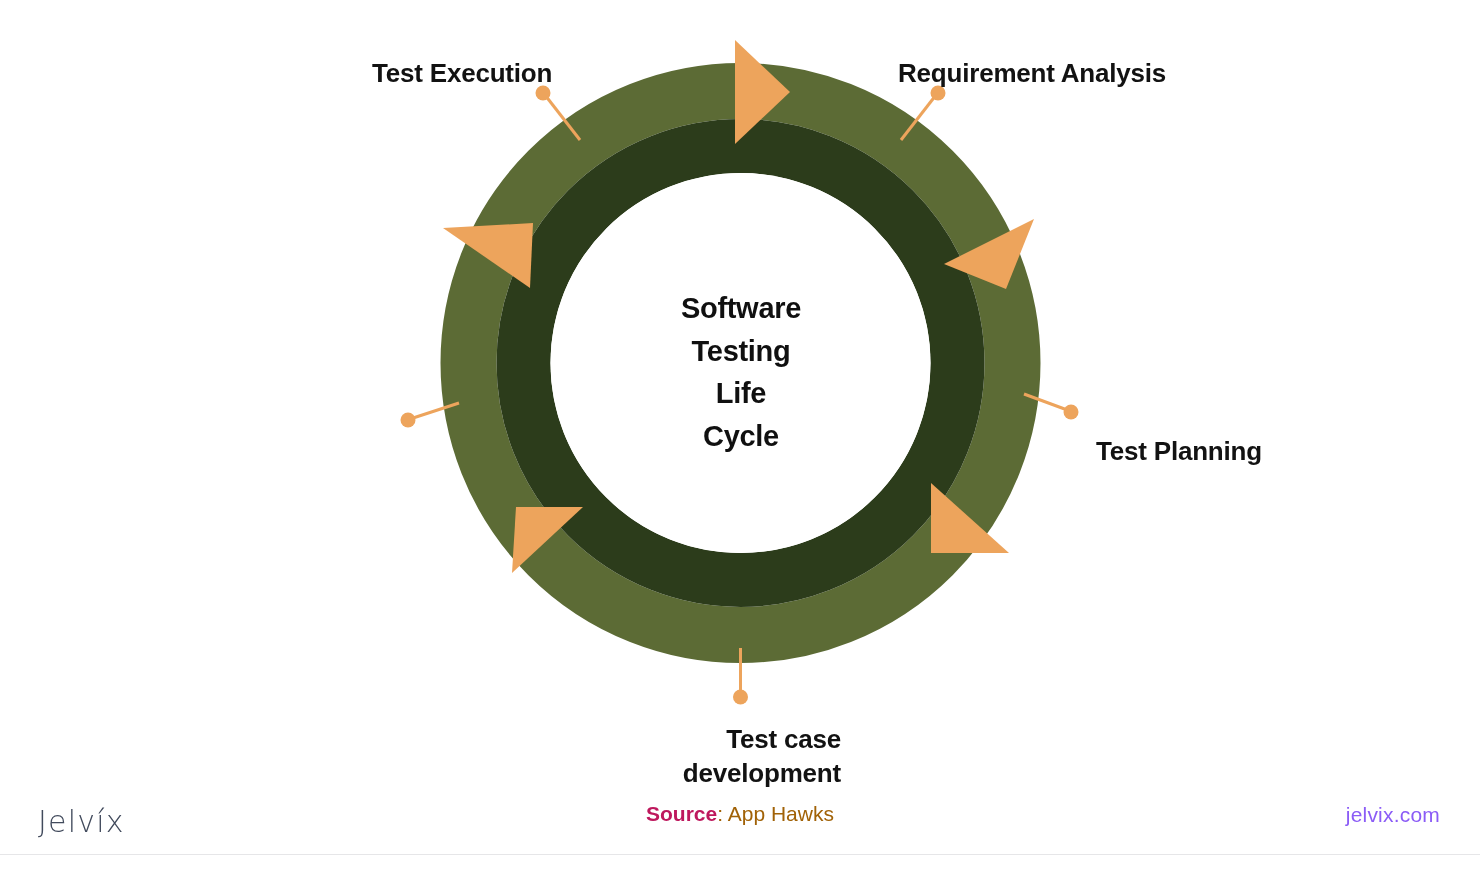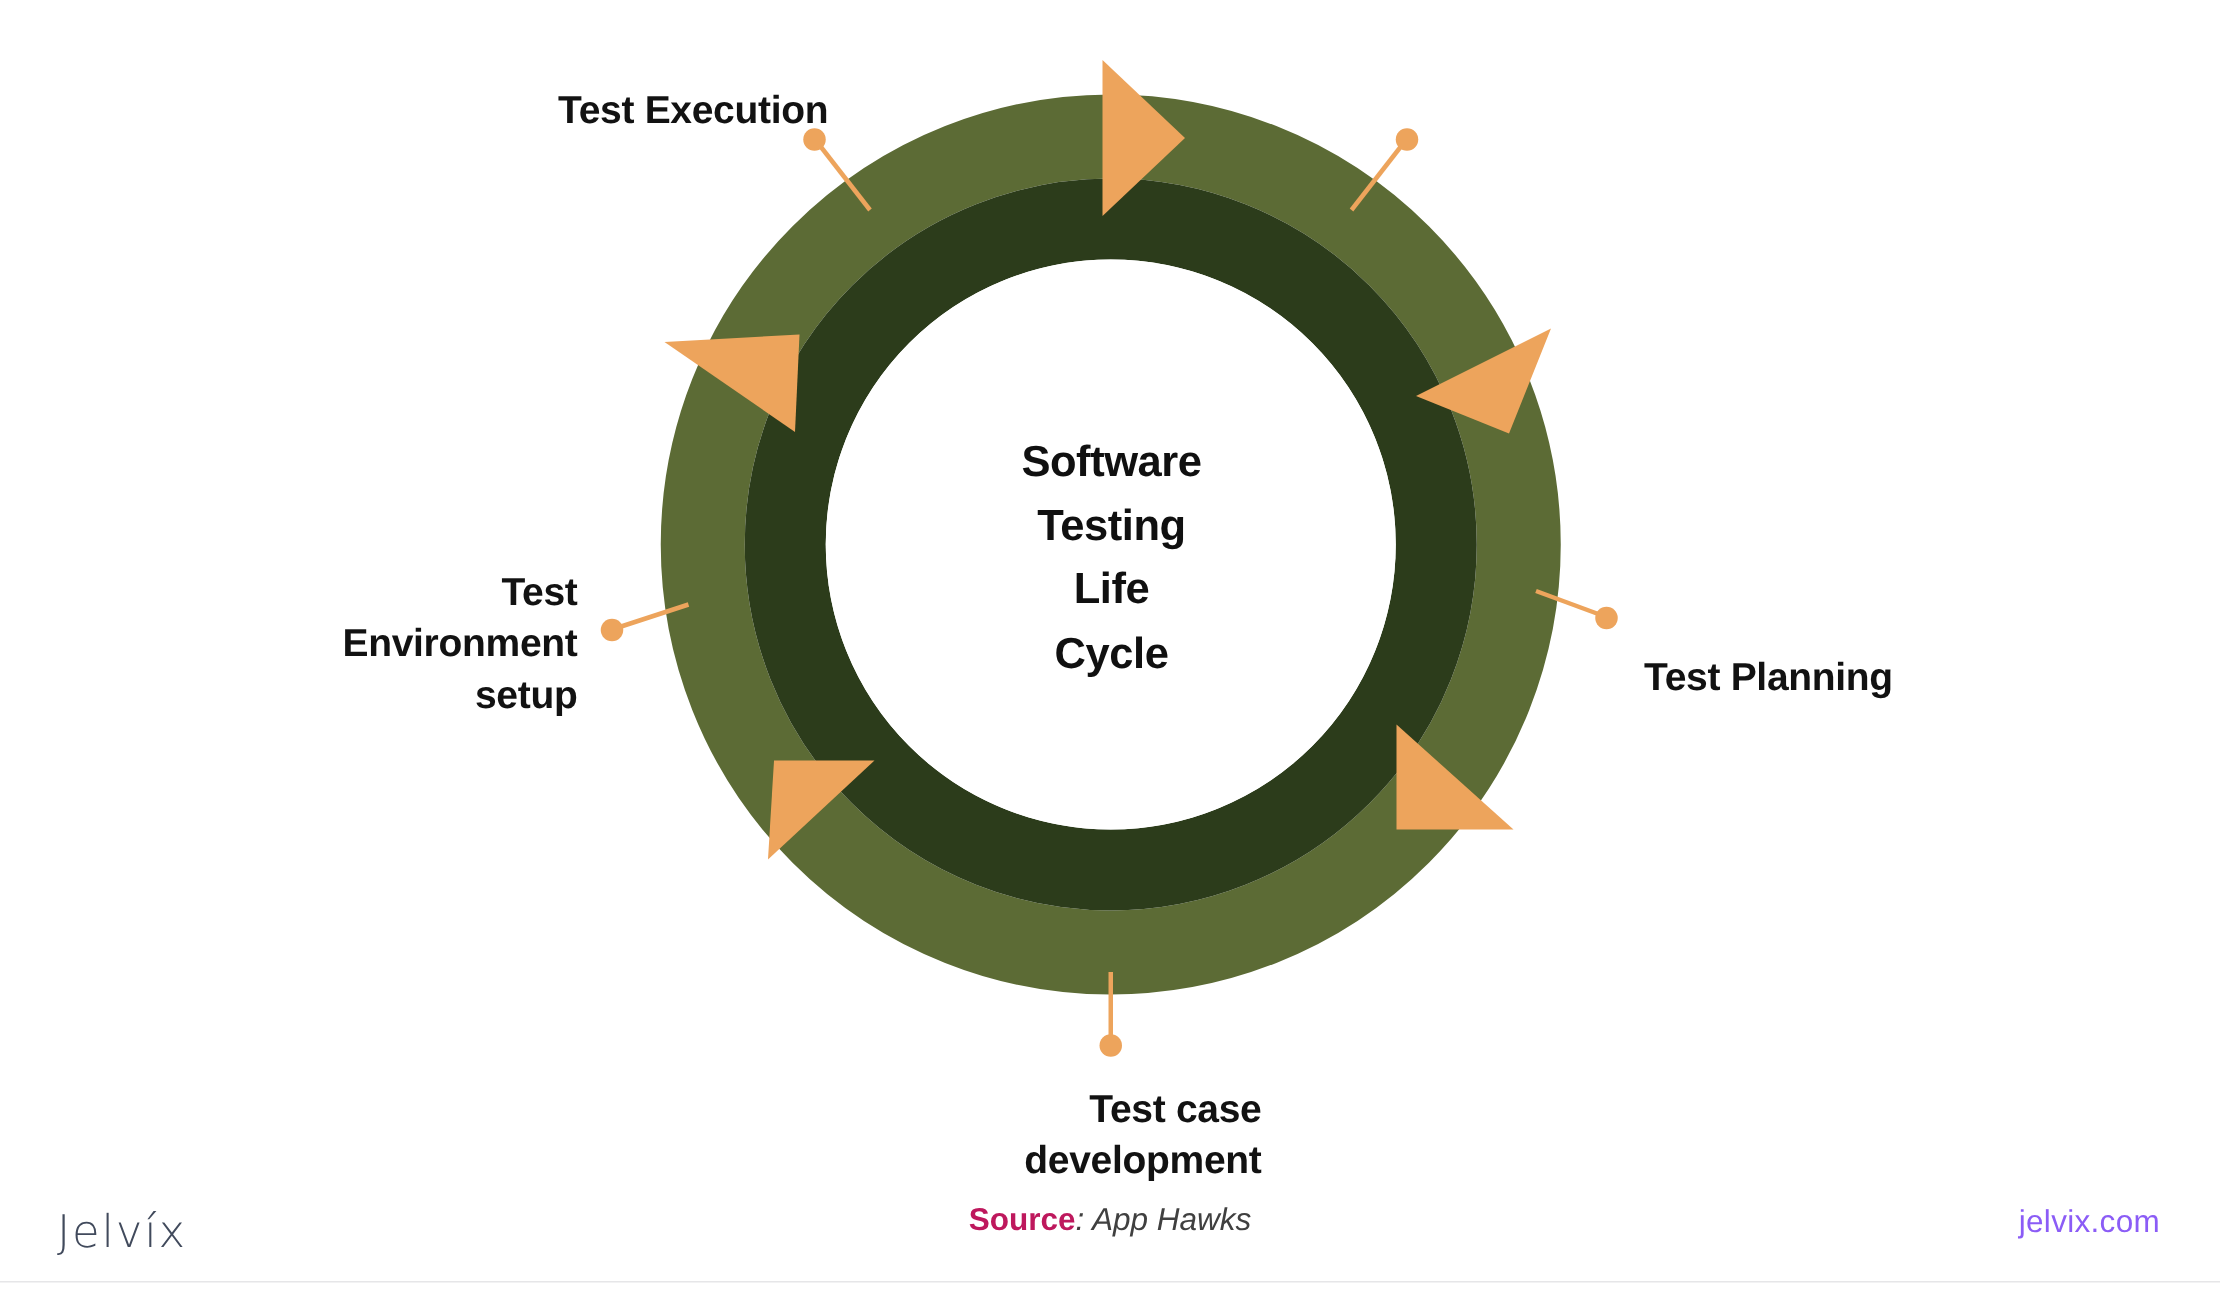--- a/index.html
+++ b/index.html
@@ -107,22 +107,21 @@
     font-family: "Liberation Sans", sans-serif;
     font-size: 21px;
     color: #9a9a9c;
   }
   #source-line .src-key {
     font-weight: bold;
     color: #be185d;
   }
   #source-line .src-val {
     font-weight: normal;
-    color: #404040;
-    font-style: italic;
+    color: #a16207;
   }
   #site-url {
     position: absolute;
     right: 40px;
     top: 803px;
     font-family: "Liberation Sans", sans-serif;
     font-size: 21px;
     color: #8b5cf6;
     letter-spacing: 0.2px;
   }
@@ -166,29 +165,27 @@
     </g>
   </svg>
 
   <div id="center-text">Software
 Testing
 Life
 Cycle</div>
 
   <div class="node-label lbl-test-execution">Test Execution</div>
 
+  <div class="node-label lbl-requirement-analysis">Requirement Analysis</div>
 
   <div class="node-label lbl-test-planning">Test Planning</div>
 
   <div class="node-label lbl-test-case-development">Test case
 development</div>
 
-  <div class="node-label lbl-test-environment-setup">Test
-Environment
-setup</div>
 
   <div id="footer-divider"></div>
 
   <div id="logo">Jelvíx</div>
 
   <div id="source-line">
     <span class="src-key">Source</span><span class="src-val">: App Hawks</span>
   </div>
 
   <div id="site-url">jelvix.com</div>

